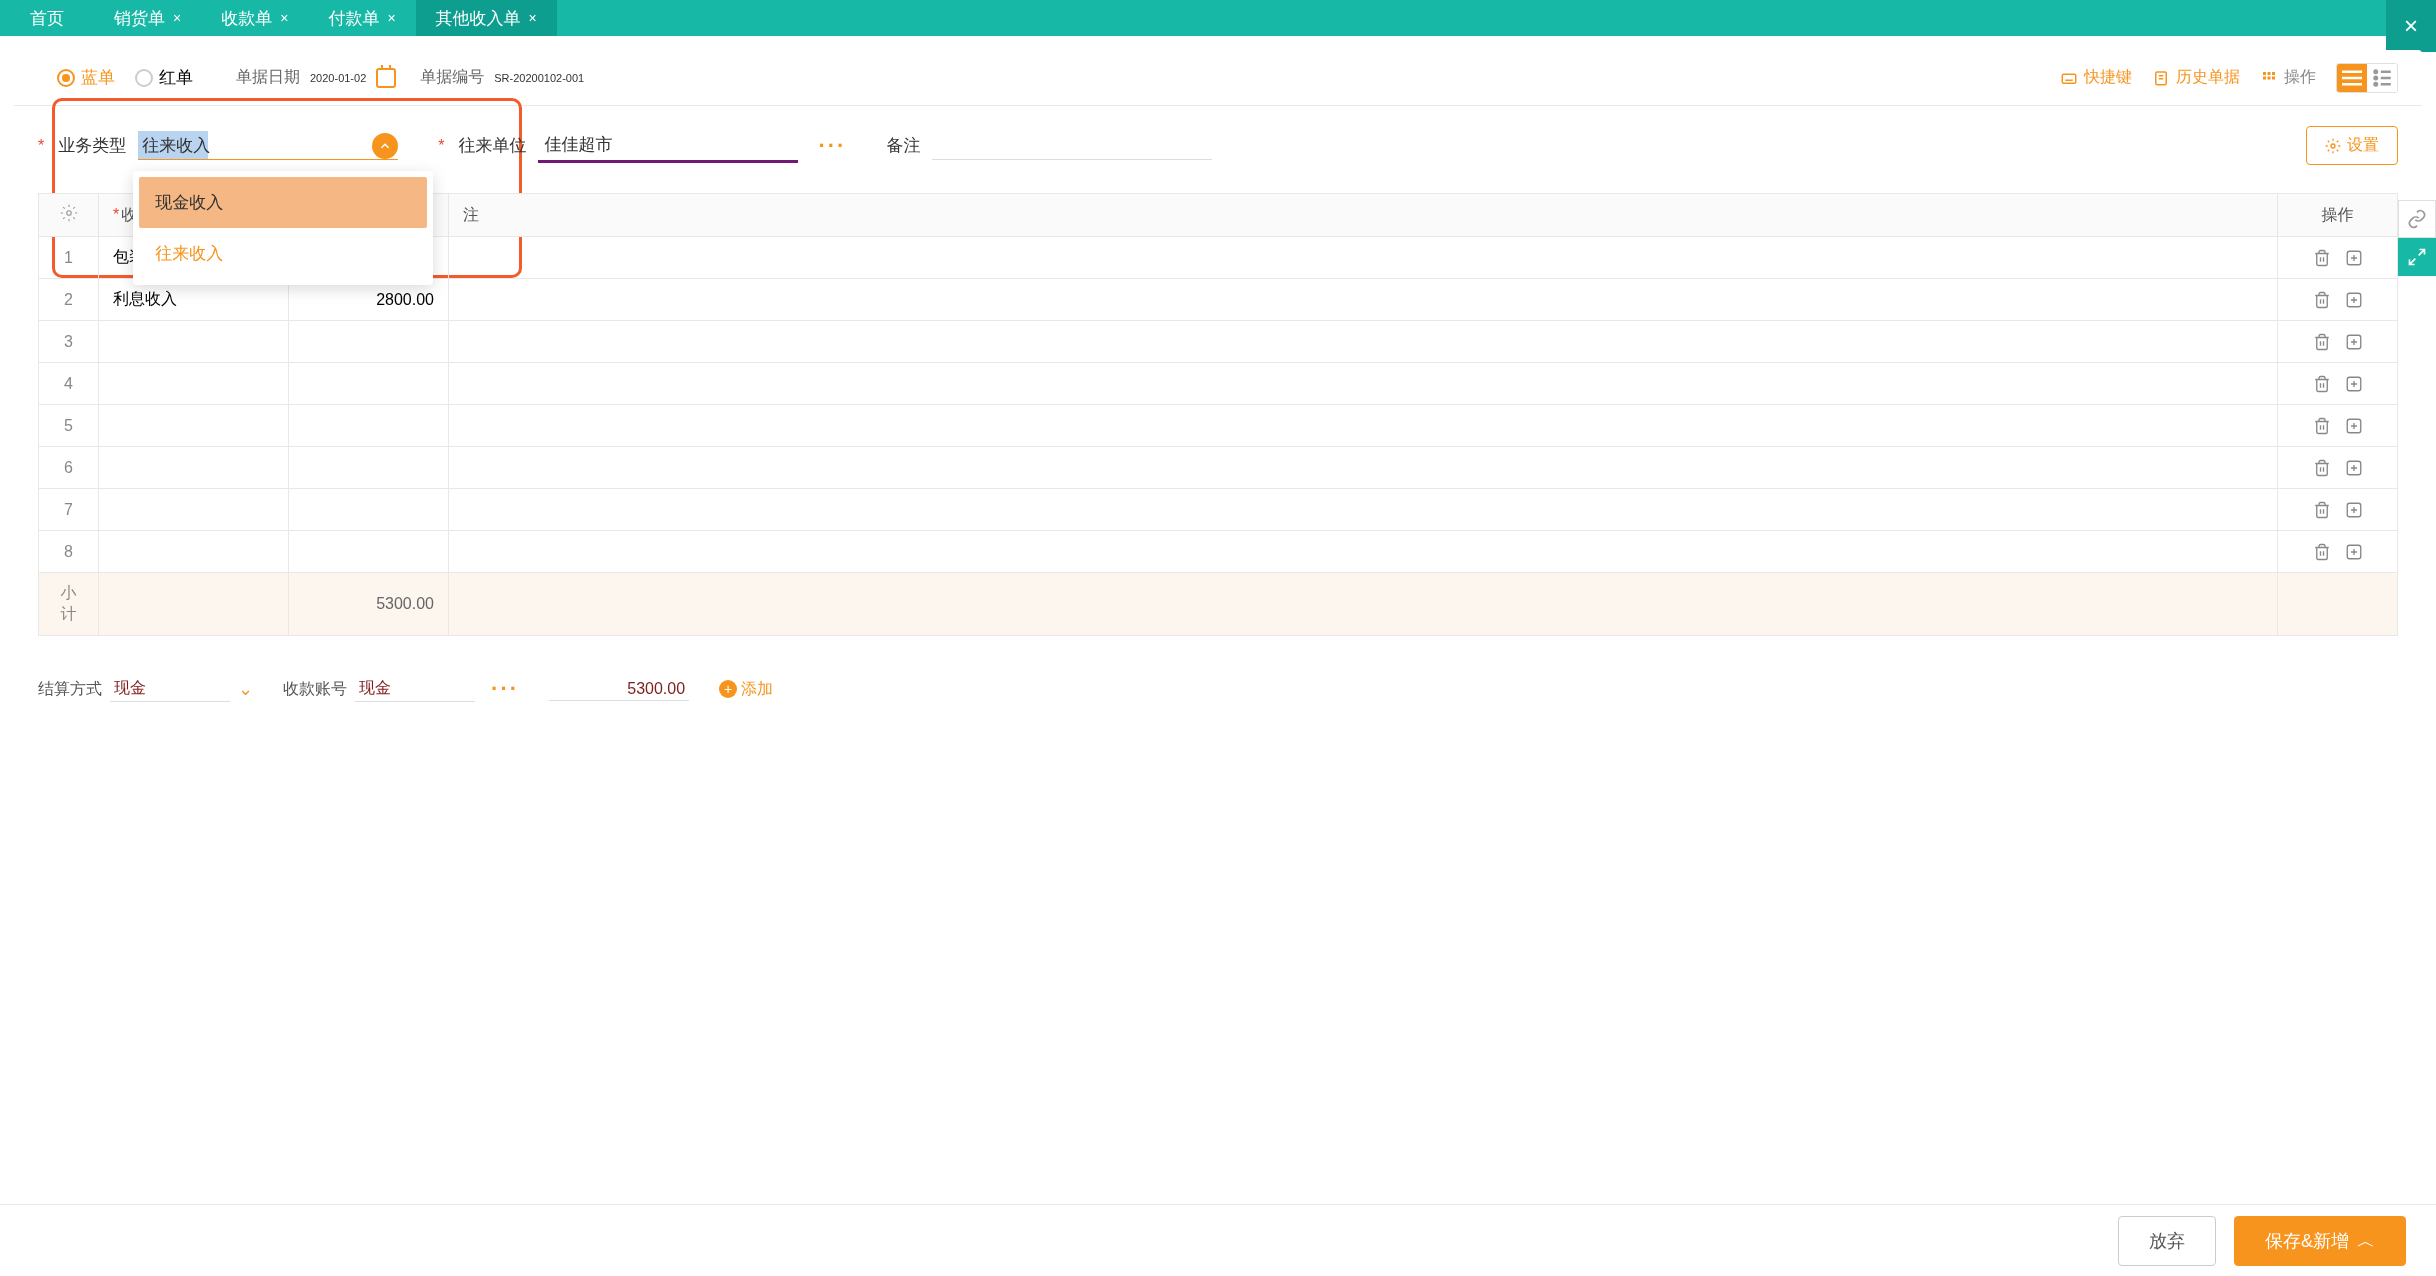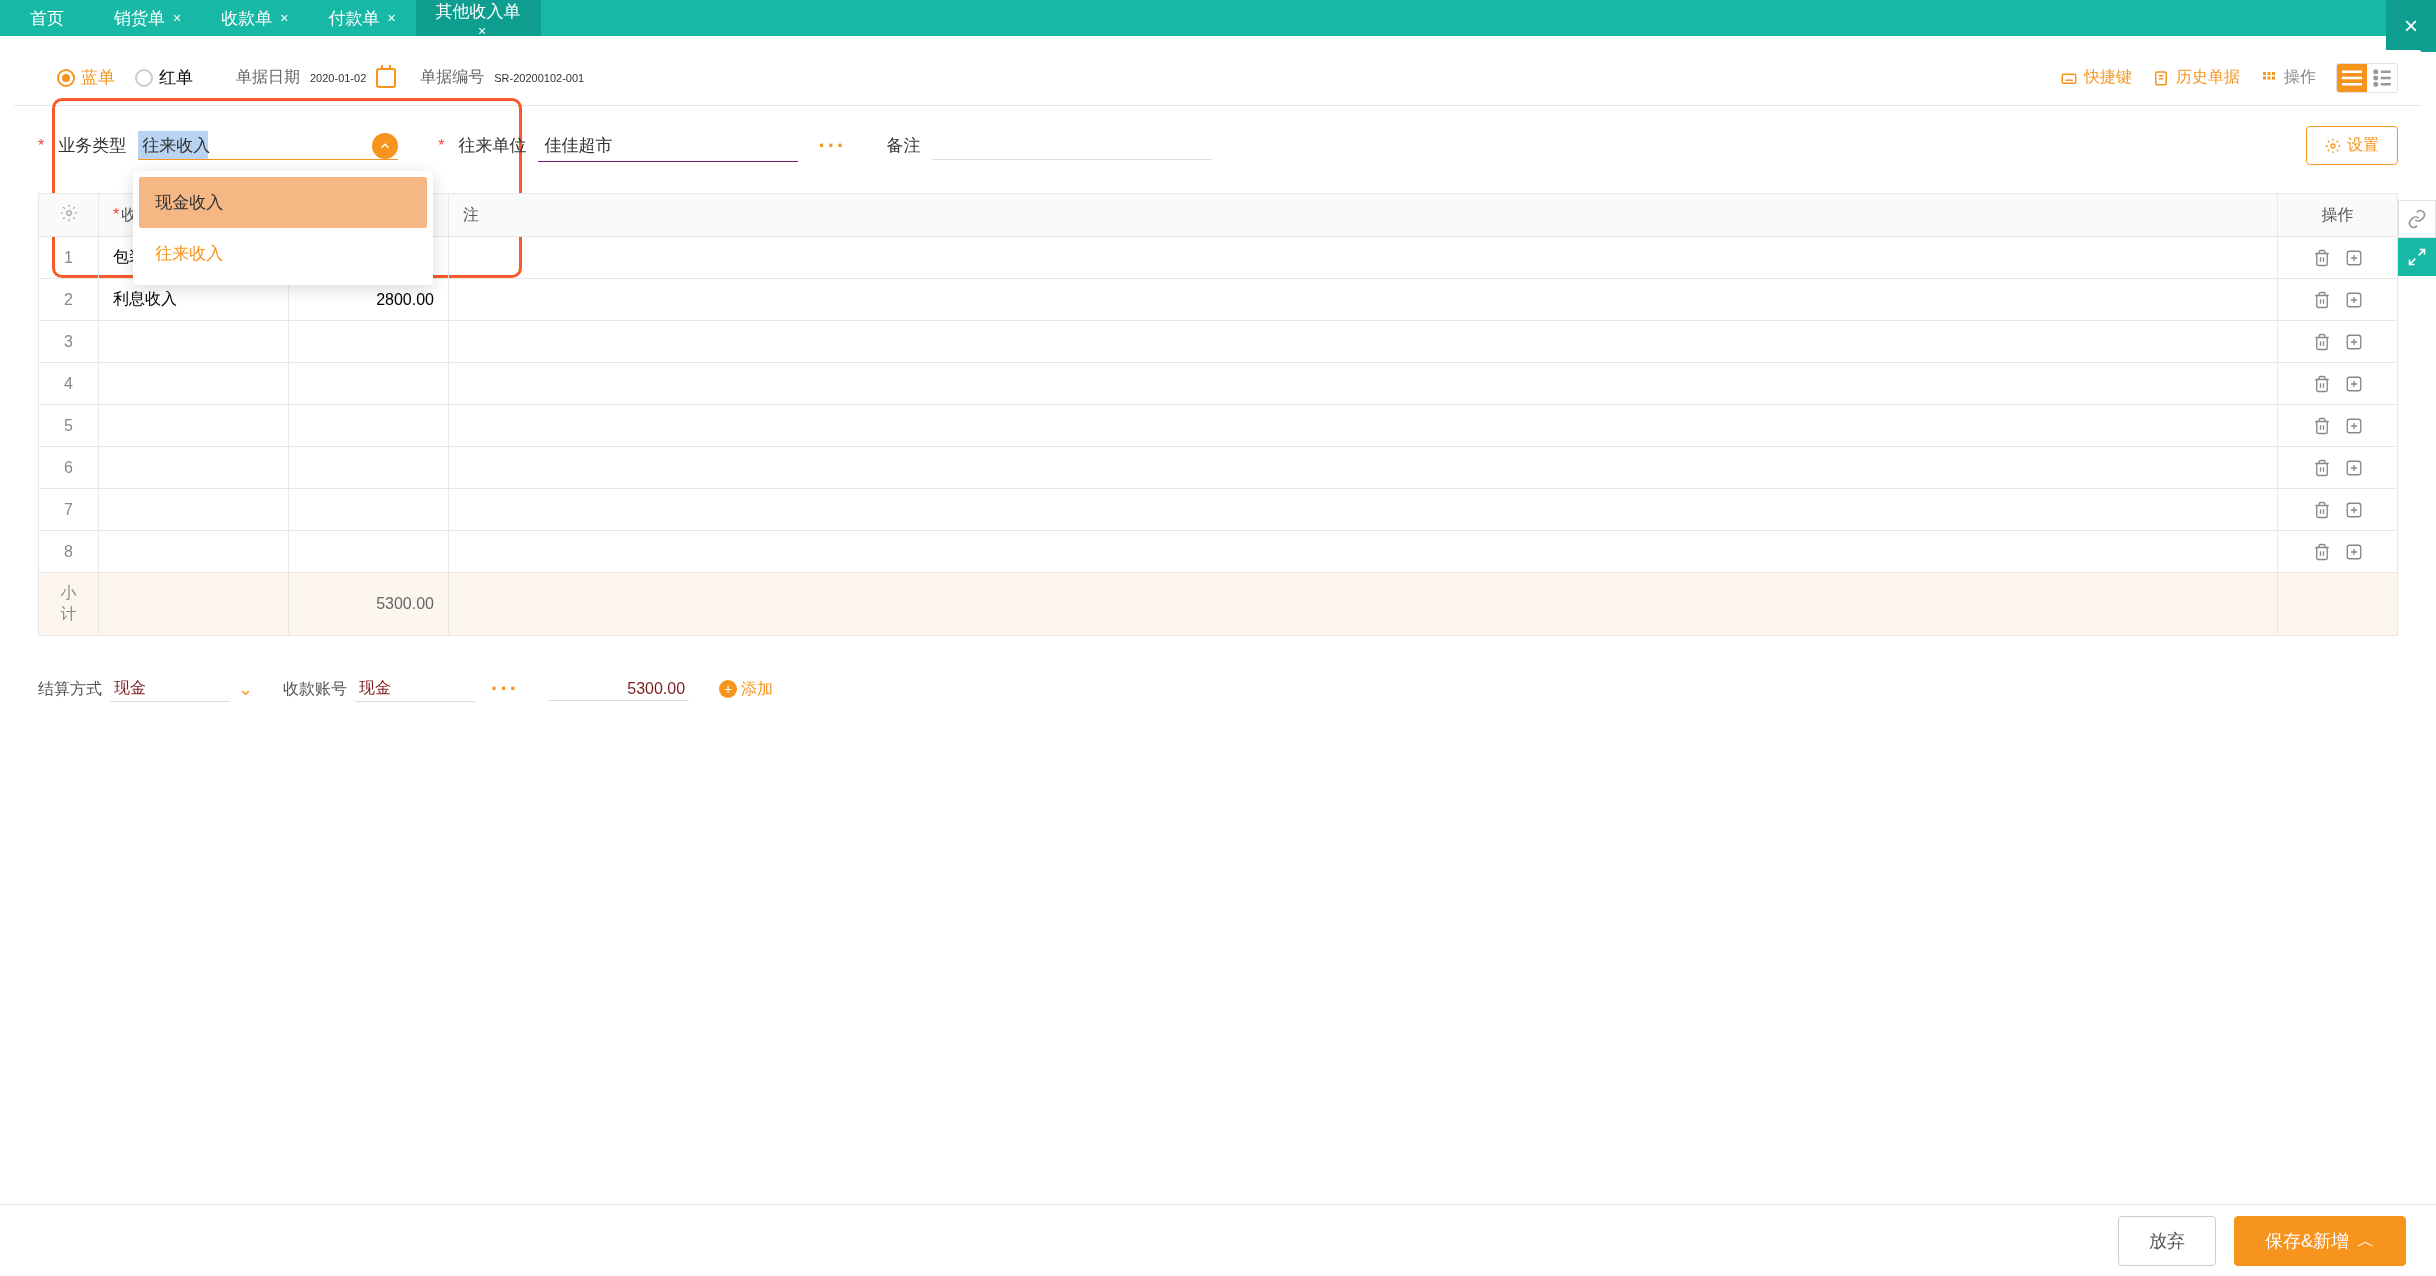--- a/index.html
+++ b/index.html
@@ -2,21 +2,21 @@
 <html><head>
   <meta charset="utf-8">
   <style>
     * { margin: 0; padding: 0; box-sizing: border-box; font-family: "Microsoft YaHei", -apple-system, sans-serif; }
     body { background: #fff; width: 2436px; height: 1276px; position: relative; transform-origin: top left; }
     
     
     .tabs-bar { background: #17b8a6; height: 36px; display: flex; align-items: stretch; position: relative; }
     .tab { display: flex; align-items: center; padding: 0 20px; color: #fff; font-size: 17px; cursor: pointer; position: relative; }
     .tab.home { padding: 0 30px; }
-    .tab.active { background: #0e9e8f; flex-direction: column; }
+    .tab.active { background: #0e9e8f; }
     .tab-close { margin-left: 8px; font-size: 14px; cursor: pointer; }
     .tabs-bar-close { position: absolute; right: 0; top: 0; width: 50px; height: 52px; background: #0e9e8f; display: flex; align-items: center; justify-content: center; color: #fff; font-size: 24px; cursor: pointer; }
     
     
     .content { padding: 14px; background: #fff; }
     .doc-panel { background: #fff; border-radius: 4px; position: relative; }
     
     
     .doc-header { display: flex; align-items: center; height: 56px; border-bottom: 1px solid #e8e8e8; padding: 0 24px; gap: 24px; }
     .radio-group { display: flex; gap: 20px; align-items: center; padding: 6px 18px; border: 1px solid transparent; }
@@ -40,21 +40,21 @@
     .view-toggle { display: flex; border: 1px solid #e0e0e0; border-radius: 3px; overflow: hidden; }
     .view-toggle-btn { width: 30px; height: 28px; display: flex; align-items: center; justify-content: center; cursor: pointer; background: #fff; }
     .view-toggle-btn.active { background: #f7941d; }
     
     
     .form-row { display: flex; align-items: center; padding: 20px 24px 28px; gap: 40px; position: relative; }
     .form-group { display: flex; align-items: center; gap: 12px; position: relative; }
     .required { color: #e43; font-size: 16px; margin-right: 2px; }
     .fg-label { color: #333; font-size: 17px; }
     .fg-input { border: none; border-bottom: 1px solid #f7941d; font-size: 17px; padding: 4px 30px 4px 4px; min-width: 260px; color: #333; background: transparent; outline: none; }
-    .fg-underline { border: none; border-bottom: 1px solid #701a75; font-size: 17px; padding: 4px 6px; min-width: 260px; color: #333; }
+    .fg-underline { border: none; border-bottom: 3px solid #701a75; font-size: 17px; padding: 4px 6px; min-width: 260px; color: #333; }
     .input-wrap { position: relative; display: flex; align-items: center; }
     .chevron-circle { position: absolute; right: 0; width: 26px; height: 26px; border-radius: 50%; background: #f7941d; display: flex; align-items: center; justify-content: center; cursor: pointer; }
     .chevron-circle svg { width: 14px; height: 14px; stroke: #fff; fill: none; stroke-width: 2.5; }
     .ellipsis-btn { color: #f7941d; font-size: 22px; font-weight: bold; cursor: pointer; letter-spacing: 2px; margin-left: 8px; }
     .remarks-input { border: none; border-bottom: 1px solid #ddd; min-width: 280px; font-size: 17px; padding: 4px; outline: none; }
     
     .settings-btn { margin-left: auto; border: 1px solid #f7941d; color: #f7941d; background: #fff; padding: 8px 18px; border-radius: 4px; font-size: 16px; cursor: pointer; display: flex; align-items: center; gap: 6px; }
     .highlight-box { position: absolute; border: 3px solid #f55a2a; border-radius: 10px; pointer-events: none; }
     
     

